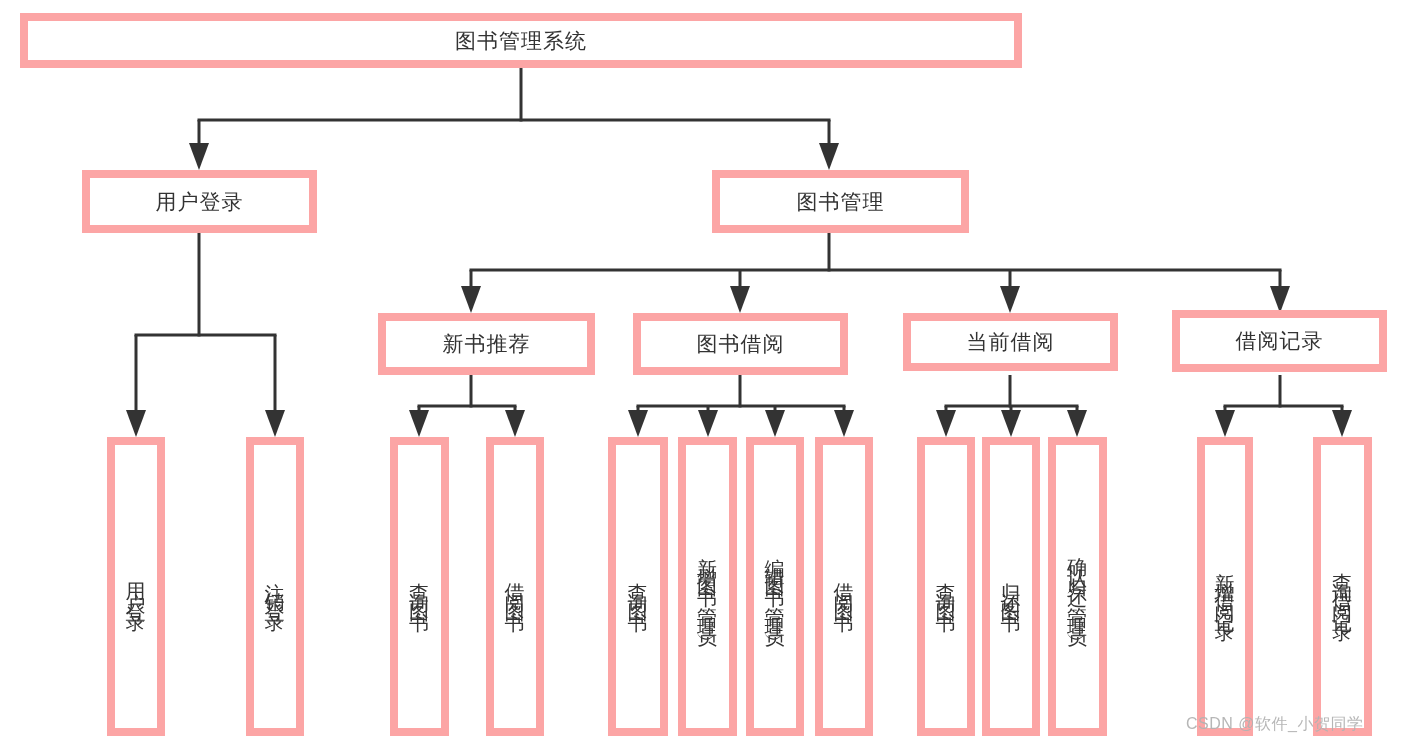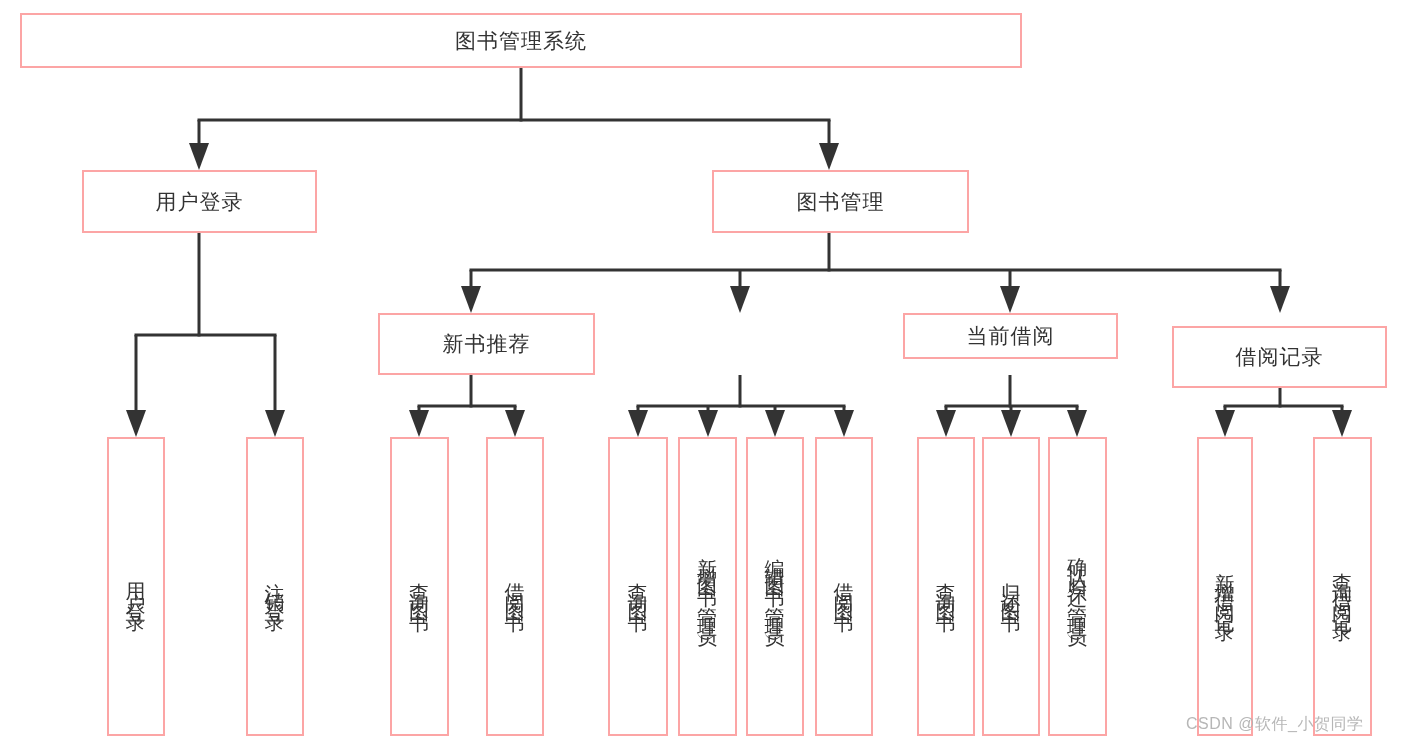--- a/index.html
+++ b/index.html
@@ -13,21 +13,21 @@
   }
   svg.connectors {
     position: absolute;
     left: 0; top: 0;
     width: 1405px; height: 747px;
     z-index: 1;
   }
   .node {
     position: absolute;
     box-sizing: border-box;
-    border: 2px solid #fca5a5;
+    border: 8px solid #fca5a5;
     background: #ffffff;
     color: #333333;
     display: flex;
     align-items: center;
     justify-content: center;
     z-index: 2;
   }
   .hbox {
     font-size: 21px;
     letter-spacing: 1px;
@@ -134,24 +134,27 @@
   <div class="node hbox" style="left:82px; top:170px; width:235px; height:63px;">
     <span>用户登录</span>
   </div>
   <div class="node hbox" style="left:712px; top:170px; width:257px; height:63px;">
     <span>图书管理</span>
   </div>
 
   <div class="node hbox" style="left:378px; top:313px; width:217px; height:62px;">
     <span>新书推荐</span>
   </div>
-  <div class="node hbox" style="left:903px; top:313px; width:215px; height:46px;">
+  <div class="node hbox" style="left:633px; top:313px; width:215px; height:62px;">
+    <span>图书借阅</span>
+  </div>
+  <div class="node hbox" style="left:903px; top:313px; width:215px; height:58px;">
     <span>当前借阅</span>
   </div>
-  <div class="node hbox" style="left:1172px; top:326px; width:215px; height:62px;">
+  <div class="node hbox" style="left:1172px; top:310px; width:215px; height:62px;">
     <span>借阅记录</span>
   </div>
 
   <div class="node vbox" style="left:107px; top:437px; width:58px; height:299px;">
     <span>用户登录</span>
   </div>
   <div class="node vbox" style="left:246px; top:437px; width:58px; height:299px;">
     <span>注销登录</span>
   </div>
 

